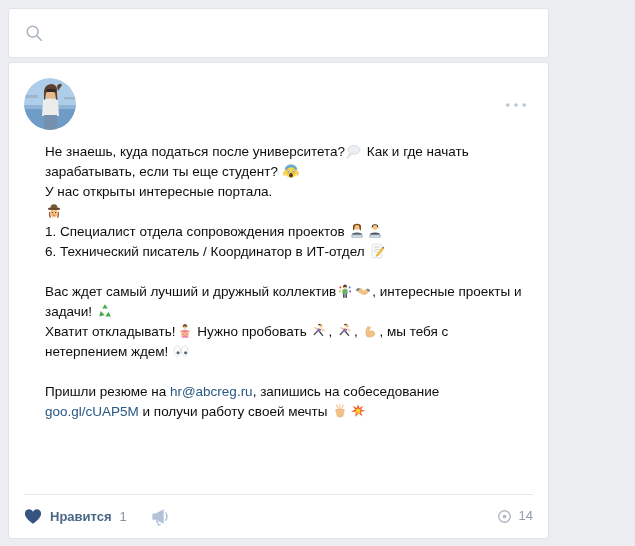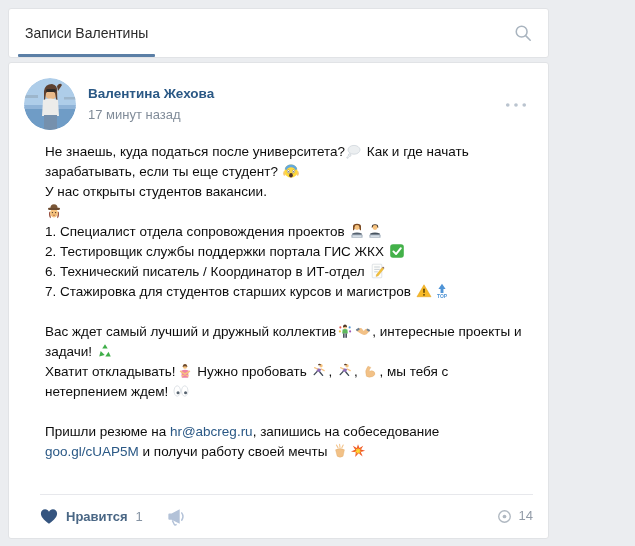--- a/index.html
+++ b/index.html
@@ -90,21 +90,21 @@
   .emoji {
     display: inline-block;
     width: 16px; height: 16px;
     vertical-align: -3px;
     margin: 0 1px;
   }
   .emoji svg { display: block; width: 100%; height: 100%; }
   
   .post-footer {
     position: absolute;
-    left: 31px; right: 15px; bottom: 0;
+    left: 15px; right: 15px; bottom: 0;
     height: 44px;
     border-top: 1px solid #e7e8ec;
     display: flex;
     align-items: center;
   }
   .like-btn {
     display: flex;
     align-items: center;
     cursor: pointer;
   }
@@ -117,23 +117,20 @@
     display: flex;
     color: #939ca8;
     font-size: 13px;
   }
   .views .eye { width: 17px; height: 17px; margin-right: 6px; opacity: .9; }
 </style>
 </head>
 <body>
 
 <div class="card topbar">
-  <div class="tab">
-    <span>Записи Валентины</span>
-  </div>
   <div class="search-btn">
     <svg viewBox="0 0 20 20" width="18" height="18">
       <circle cx="8.5" cy="8.5" r="6" fill="none" stroke="#a9b4bf" stroke-width="1.7"></circle>
       <line x1="13.2" y1="13.2" x2="18" y2="18" stroke="#a9b4bf" stroke-width="1.7" stroke-linecap="round"></line>
     </svg>
   </div>
 </div>
 
 <div class="card post">
   <div class="post-header">
@@ -152,24 +149,20 @@
           <rect x="40" y="19" width="12" height="2.5" fill="#9db6cc"></rect>
           <path d="M33 8 Q36 4 38 7 L34 13Z" fill="#5d4030"></path>
           <circle cx="27" cy="15" r="6.5" fill="#e8b98a"></circle>
           <path d="M20 13 Q21 6 28 6 Q34 7 33 14 L34 34 Q32 20 31 15 Q26 10 22 15 L20 30Z" fill="#5d4030"></path>
           <rect x="22" y="11" width="10" height="3" rx="1.5" fill="#2f2a28"></rect>
           <path d="M19 22 Q26 19 34 22 L35 38 H18Z" fill="#ececea"></path>
           <rect x="20" y="37" width="13" height="15" fill="#7590ad"></rect>
         </g>
       </svg>
     </div>
-    <div class="post-header-info">
-      <a class="author-name">Валентина Жехова</a>
-      <div class="post-time">17 минут назад</div>
-    </div>
     <div class="post-menu">
       <svg viewBox="0 0 24 6" width="22" height="6">
         <circle cx="3" cy="3" r="2" fill="#bac4cf"></circle>
         <circle cx="12" cy="3" r="2" fill="#bac4cf"></circle>
         <circle cx="21" cy="3" r="2" fill="#bac4cf"></circle>
       </svg>
     </div>
   </div>
 
   <div class="post-body">
@@ -181,21 +174,21 @@
             <ellipse cx="1.8" cy="13" rx="1.6" ry="3" fill="#f8c877"></ellipse>
             <ellipse cx="18.2" cy="13" rx="1.6" ry="3" fill="#f8c877"></ellipse>
             <circle cx="10" cy="10" r="8.2" fill="#ffd93b"></circle>
             <path d="M2.2 7.5 A8.2 8.2 0 0 1 17.8 7.5 L15.6 9.2 A6 6 0 0 0 4.4 9.2Z" fill="#64a8dc"></path>
             <ellipse cx="6.8" cy="10.5" rx="1.5" ry="2.2" fill="#fff" stroke="#555" stroke-width="0.4"></ellipse>
             <ellipse cx="13.2" cy="10.5" rx="1.5" ry="2.2" fill="#fff" stroke="#555" stroke-width="0.4"></ellipse>
             <circle cx="6.8" cy="11" r="0.7" fill="#333"></circle>
             <circle cx="13.2" cy="11" r="0.7" fill="#333"></circle>
             <ellipse cx="10" cy="15.2" rx="2.3" ry="2.8" fill="#53352d"></ellipse>
           </svg></span></div>
-      <div class="post-line">У нас открыты студентов вакансии.</div>
+      <div class="post-line">У нас открыты интересные портала.</div>
       <div class="post-line"><span class="emoji"><svg viewBox="0 0 20 20">
             <path d="M4.2 10.5 Q3 17.5 6 19 L5.2 11.5Z" fill="#8a3a28"></path>
             <path d="M15.8 10.5 Q17 17.5 14 19 L14.8 11.5Z" fill="#8a3a28"></path>
             <ellipse cx="10" cy="12.5" rx="5" ry="5.5" fill="#f6c27e"></ellipse>
             <rect x="2.5" y="6" width="15" height="2.6" rx="1.3" fill="#6b4a2f"></rect>
             <path d="M5.5 6.4 Q5.5 1.5 10 1.5 Q14.5 1.5 14.5 6.4Z" fill="#7a5636"></path>
             <circle cx="8" cy="12" r="0.8" fill="#4a3225"></circle>
             <circle cx="12" cy="12" r="0.8" fill="#4a3225"></circle>
             <path d="M8.5 15 Q10 16 11.5 15" stroke="#8a3a28" fill="none" stroke-width="0.7"></path>
           </svg></span></div>
@@ -205,41 +198,29 @@
             <path d="M4 13 Q10 10.5 16 13 L16 15 H4Z" fill="#566270"></path>
             <rect x="3" y="14.5" width="14" height="4" rx="0.8" fill="#aab6c2"></rect>
             <rect x="4.5" y="15.5" width="11" height="2" fill="#d6dee6"></rect>
           </svg></span><span class="emoji"><svg viewBox="0 0 20 20">
             <path d="M6 4.5 Q6.3 1.5 10 1.5 Q13.7 1.5 14 4.5 L14 6.3 Q12 4.8 8 4.8 L6 6.3Z" fill="#3b2f26"></path>
             <circle cx="10" cy="5.6" r="3.1" fill="#f6c27e"></circle>
             <path d="M4 13 Q10 10.5 16 13 L16 15 H4Z" fill="#47535f"></path>
             <rect x="3" y="14.5" width="14" height="4" rx="0.8" fill="#aab6c2"></rect>
             <rect x="4.5" y="15.5" width="11" height="2" fill="#d6dee6"></rect>
           </svg></span></div>
-      <div class="post-line">2. Тестировщик службы поддержки портала ГИС ЖКХ <span class="emoji"><svg viewBox="0 0 20 20">
-            <rect x="1.5" y="1.5" width="17" height="17" rx="3.5" fill="#43b149"></rect>
-            <path d="M5.5 10.5 L8.8 13.8 L14.8 6.5" fill="none" stroke="#fff" stroke-width="2.4" stroke-linecap="round" stroke-linejoin="round"></path>
-          </svg></span></div>
       <div class="post-line">6. Технический писатель / Координатор в ИТ-отдел <span class="emoji"><svg viewBox="0 0 20 20">
             <rect x="4" y="1.5" width="12" height="17" rx="1" fill="#fdfdfb" stroke="#c9d1d8" stroke-width="0.7"></rect>
             <g stroke="#b6c0c9" stroke-width="0.9">
               <line x1="6.5" y1="5" x2="13.5" y2="5"></line>
               <line x1="6.5" y1="8" x2="13.5" y2="8"></line>
               <line x1="6.5" y1="11" x2="11" y2="11"></line>
             </g>
             <path d="M9.5 14.5 L16.5 5.5 L18.5 7.2 L11.5 16 L8.8 16.8Z" fill="#f3c13a" stroke="#d79c27" stroke-width="0.5"></path>
             <path d="M16.5 5.5 L18.5 7.2 L19.2 6.2 Q18.6 4.4 17.2 4.7Z" fill="#8d6e63"></path>
-          </svg></span></div>
-      <div class="post-line">7. Стажировка для студентов старших курсов и магистров <span class="emoji"><svg viewBox="0 0 20 20">
-            <path d="M10 2.2 L18.8 17.2 H1.2Z" fill="#f7b928" stroke="#e09c12" stroke-width="0.6"></path>
-            <rect x="9.1" y="7" width="1.8" height="5.5" rx="0.9" fill="#553c00"></rect>
-            <circle cx="10" cy="14.8" r="1.1" fill="#553c00"></circle>
-          </svg></span><span class="emoji"><svg viewBox="0 0 20 20">
-            <path d="M10 1 L14.5 7.5 H11.8 V12.5 H8.2 V7.5 H5.5Z" fill="#4f94d6"></path>
-            <text x="10" y="19" text-anchor="middle" font-size="6.2" font-weight="bold" fill="#4f94d6" font-family="sans-serif">TOP</text>
           </svg></span></div>
       <div class="post-line blank"></div>
       <div class="post-line">Вас ждет самый лучший и дружный коллектив<span class="emoji"><svg viewBox="0 0 20 20">
             <circle cx="10" cy="4.8" r="2.4" fill="#f6c27e"></circle>
             <path d="M7.6 4.2 Q8 2 10 2 Q12 2 12.4 4.2 L12.4 5.5 Q11 3.8 7.6 5.5Z" fill="#4a3528"></path>
             <path d="M7 8 Q10 6.8 13 8 L13.5 13 H6.5Z" fill="#5cb85c"></path>
             <rect x="7.6" y="13" width="1.9" height="5.5" fill="#3f4a56"></rect>
             <rect x="10.5" y="13" width="1.9" height="5.5" fill="#3f4a56"></rect>
             <circle cx="4.2" cy="5.5" r="1.3" fill="#e2574c"></circle>
             <circle cx="15.8" cy="5.5" r="1.3" fill="#4f94d6"></circle>

